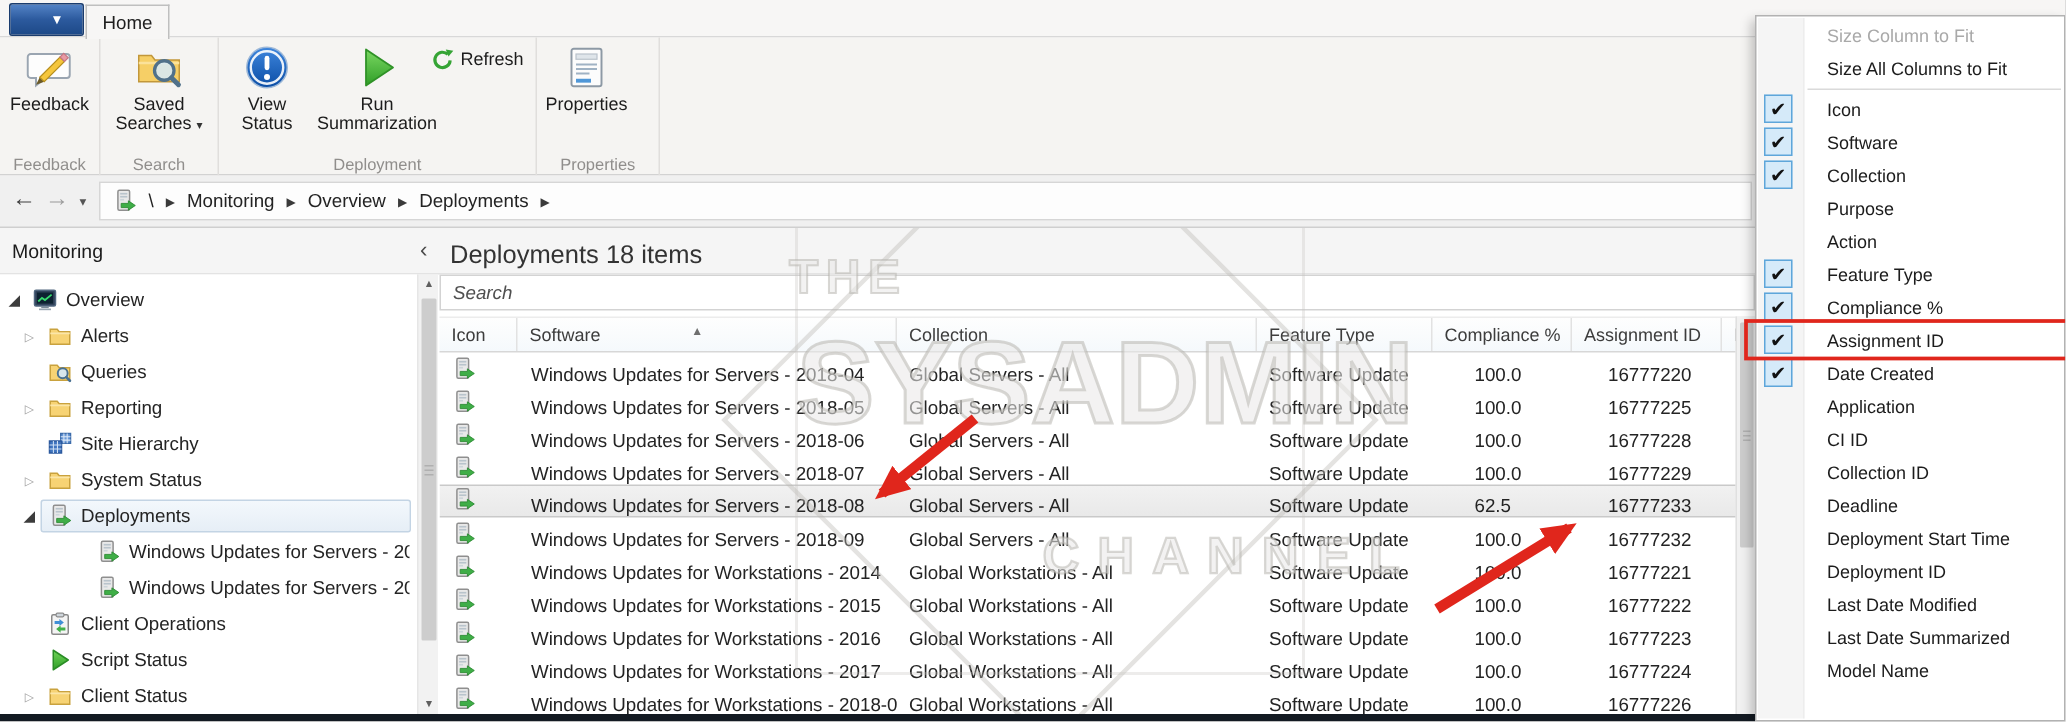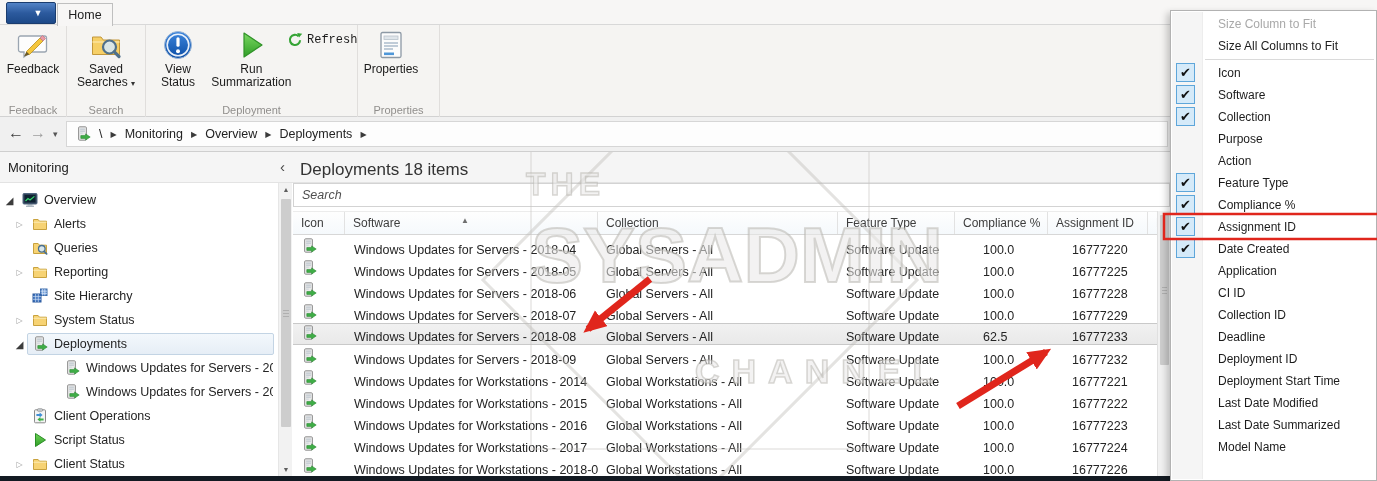--- a/index.html
+++ b/index.html
@@ -19,21 +19,21 @@
 .g0{left:0;width:67px}.g1{left:67px;width:79px}.g2{left:146px;width:212px}.g3{left:358px;width:82px}
 .glabel{position:absolute;bottom:1px;left:0;right:0;text-align:center;font-size:11px;color:#908e8c}
 .rbtn{position:relative;display:inline-flex;flex-direction:column;align-items:center;background:none;border:1px solid transparent;padding:3px 1px 0;font-family:inherit;font-size:12px;color:#1c1c1c;line-height:13px;text-align:center;vertical-align:top;cursor:pointer}
 .rbtn .i32{width:32px;height:32px;margin-bottom:2px}
 .i32 svg{width:32px;height:32px}
 .i16,.i16 svg{width:16px;height:16px;display:inline-block}
 .b-feedback{margin-left:2px;width:62px}
 .b-saved{margin-left:3px;width:72px}
 .b-viewstatus{margin-left:8px;width:48px}
 .b-runsum{width:92px}
-.refreshbtn{position:absolute;top:6px;left:140px;display:flex;align-items:center;gap:4px;background:none;border:1px solid transparent;font-family:Liberation Mono, monospace;font-size:12px;color:#1c1c1c;cursor:pointer}
+.refreshbtn{position:absolute;top:6px;left:140px;display:flex;gap:4px;background:none;border:1px solid transparent;font-family:Liberation Sans, sans-serif;font-size:12px;color:#1c1c1c;cursor:pointer}
 .ddcaret{font-size:8px;color:#333}
 
 
 .crumbbar{position:absolute;left:0;top:117px;width:1377px;height:35px;background:#f0f0f0;border-bottom:1px solid #cfcfcf}
 .nav{position:absolute;top:7px;font-weight:bold;cursor:pointer}
 .nav.back{left:8px;font-size:16px;color:#3f3f3f}
 .nav.fwd{left:30px;font-size:16px;color:#9d9d9d}
 .nav.hist{left:53px;font-size:9px;color:#555;top:12px;font-weight:normal}
 .crumbfield{position:absolute;left:66px;top:4px;width:1102px;height:26px;background:#fdfdfd;border:1px solid #d6d6d6;display:flex;align-items:center;padding:0 8px;gap:8px;font-size:12.5px;color:#232323}
 .crumbsep{font-size:8px;color:#3a3a3a}
@@ -589,22 +589,22 @@
         <div class="mitem"><span>Purpose</span></div>
         <div class="mitem"><span>Action</span></div>
         <div class="mitem"><span class="mcheck">✔</span><span>Feature Type</span></div>
         <div class="mitem"><span class="mcheck">✔</span><span>Compliance %</span></div>
         <div class="mitem"><span class="mcheck">✔</span><span>Assignment ID</span></div>
         <div class="mitem"><span class="mcheck">✔</span><span>Date Created</span></div>
         <div class="mitem"><span>Application</span></div>
         <div class="mitem"><span>CI ID</span></div>
         <div class="mitem"><span>Collection ID</span></div>
         <div class="mitem"><span>Deadline</span></div>
+        <div class="mitem"><span>Deployment Start Time</span></div>
         <div class="mitem"><span>Deployment ID</span></div>
-        <div class="mitem"><span>Deployment Start Time</span></div>
         <div class="mitem"><span>Last Date Modified</span></div>
         <div class="mitem"><span>Last Date Summarized</span></div>
         <div class="mitem"><span>Model Name</span></div>
       </div>
   </div>
 
   <svg class="overlay" width="1377" height="481" viewBox="0 0 1377 481">
     <defs>
       <marker id="ah" markerUnits="userSpaceOnUse" markerWidth="24" markerHeight="22" refX="17" refY="10" orient="auto">
         <path d="M0,0 L23,10 L0,20 z" fill="#e0261c"></path>

